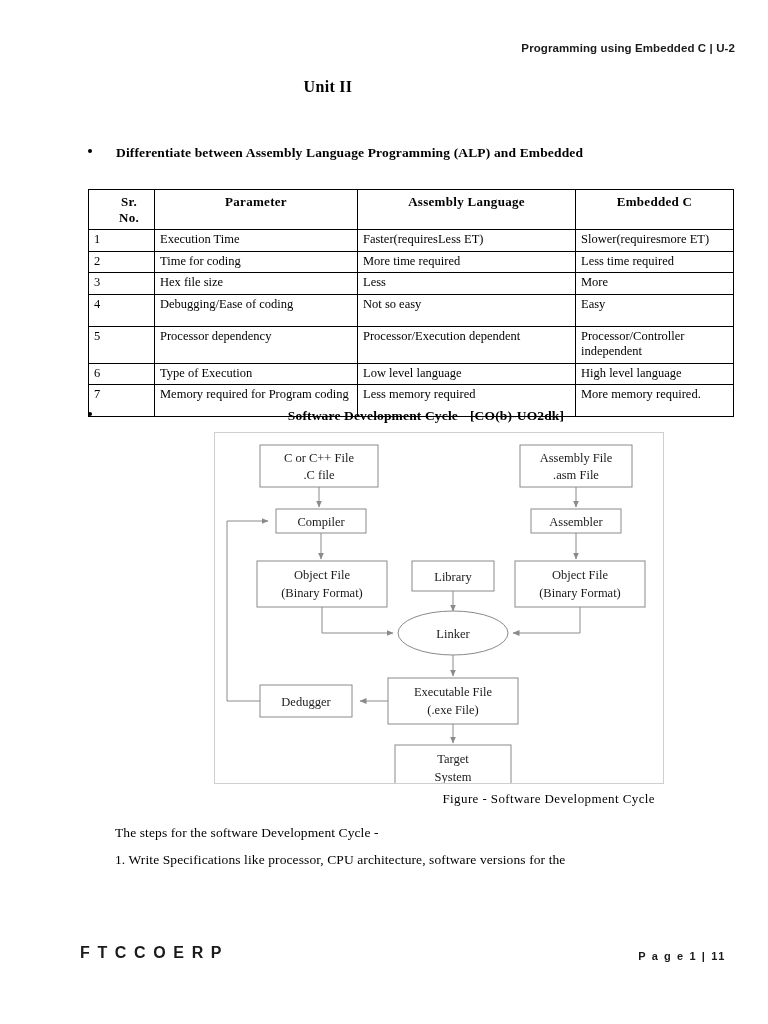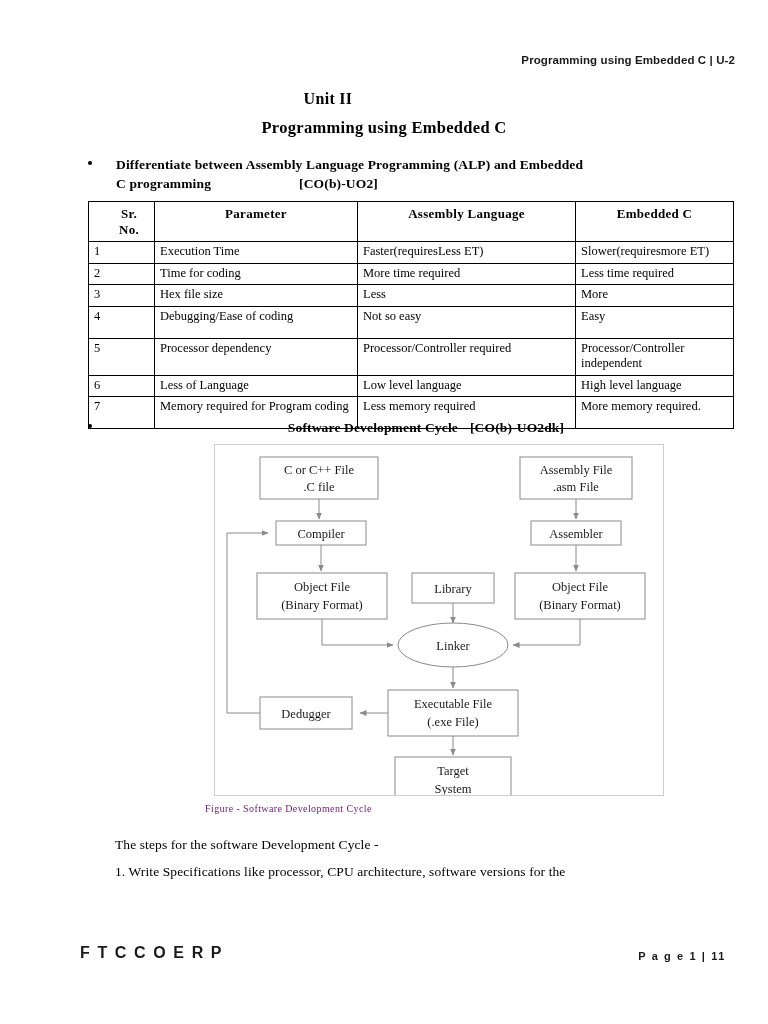--- a/index.html
+++ b/index.html
@@ -12,21 +12,20 @@
     height: 1024px;
     position: relative;
     font-family: "Liberation Serif", "DejaVu Serif", serif;
     color: #000000;
     overflow: hidden;
   }
 
   .page {
     position: absolute;
     inset: 0;
-    margin-top: 12px;
   }
 
   
   .doc-header {
     position: absolute;
     top: 42px;
     right: 33px;
     font-family: "Liberation Sans", sans-serif;
     font-size: 11.5px;
     font-weight: bold;
@@ -164,23 +163,23 @@
     fill: #1a1a1a;
     text-anchor: middle;
   }
 
   
   .fig-caption {
     position: absolute;
     top: 791px;
     left: 205px;
     width: 450px;
-    text-align: left;
-    font-size: 10px;
-    color: #701a75;
+    text-align: right;
+    font-size: 13px;
+    color: #000000;
     letter-spacing: 0.4px;
   }
 
   
   .body-text {
     position: absolute;
     left: 115px;
     width: 628px;
     font-size: 13.5px;
     line-height: 26px;
@@ -212,30 +211,25 @@
   }
 </style>
 </head>
 <body>
 
 <div class="page">
 
   <div class="doc-header">Programming using Embedded C | U-2</div>
 
   <div class="unit-title">Unit II</div>
-  <div class="doc-title">Programming using Embedded C</div>
 
   <div class="bullet-block" id="bullet-1">
     <span class="dot"></span>
     <div class="bullet-body">
       <div>Differentiate between Assembly Language Programming (ALP) and Embedded</div>
-      <div class="bullet-line-2">
-        <span>C programming</span>
-        <span class="bullet-code-inline">[CO(b)-UO2]</span>
-      </div>
     </div>
   </div>
 
   <table class="cmp-table">
     <thead>
       <tr>
         <th class="c-sr">
           <div>Sr.</div>
           <div>No.</div>
         </th>
@@ -265,26 +259,26 @@
       </tr>
       <tr class="tall">
         <td class="c-sr">4</td>
         <td>Debugging/Ease of coding</td>
         <td>Not so easy</td>
         <td>Easy</td>
       </tr>
       <tr class="tall">
         <td class="c-sr">5</td>
         <td>Processor dependency</td>
-        <td>Processor/Controller required</td>
+        <td>Processor/Execution dependent</td>
         <td>Processor/Controller independent</td>
       </tr>
       <tr>
         <td class="c-sr">6</td>
-        <td>Less of Language</td>
+        <td>Type of Execution</td>
         <td>Low level language</td>
         <td>High level language</td>
       </tr>
       <tr class="tall">
         <td class="c-sr">7</td>
         <td>Memory required for Program coding</td>
         <td>Less memory required</td>
         <td>More memory required.</td>
       </tr>
     </tbody>

